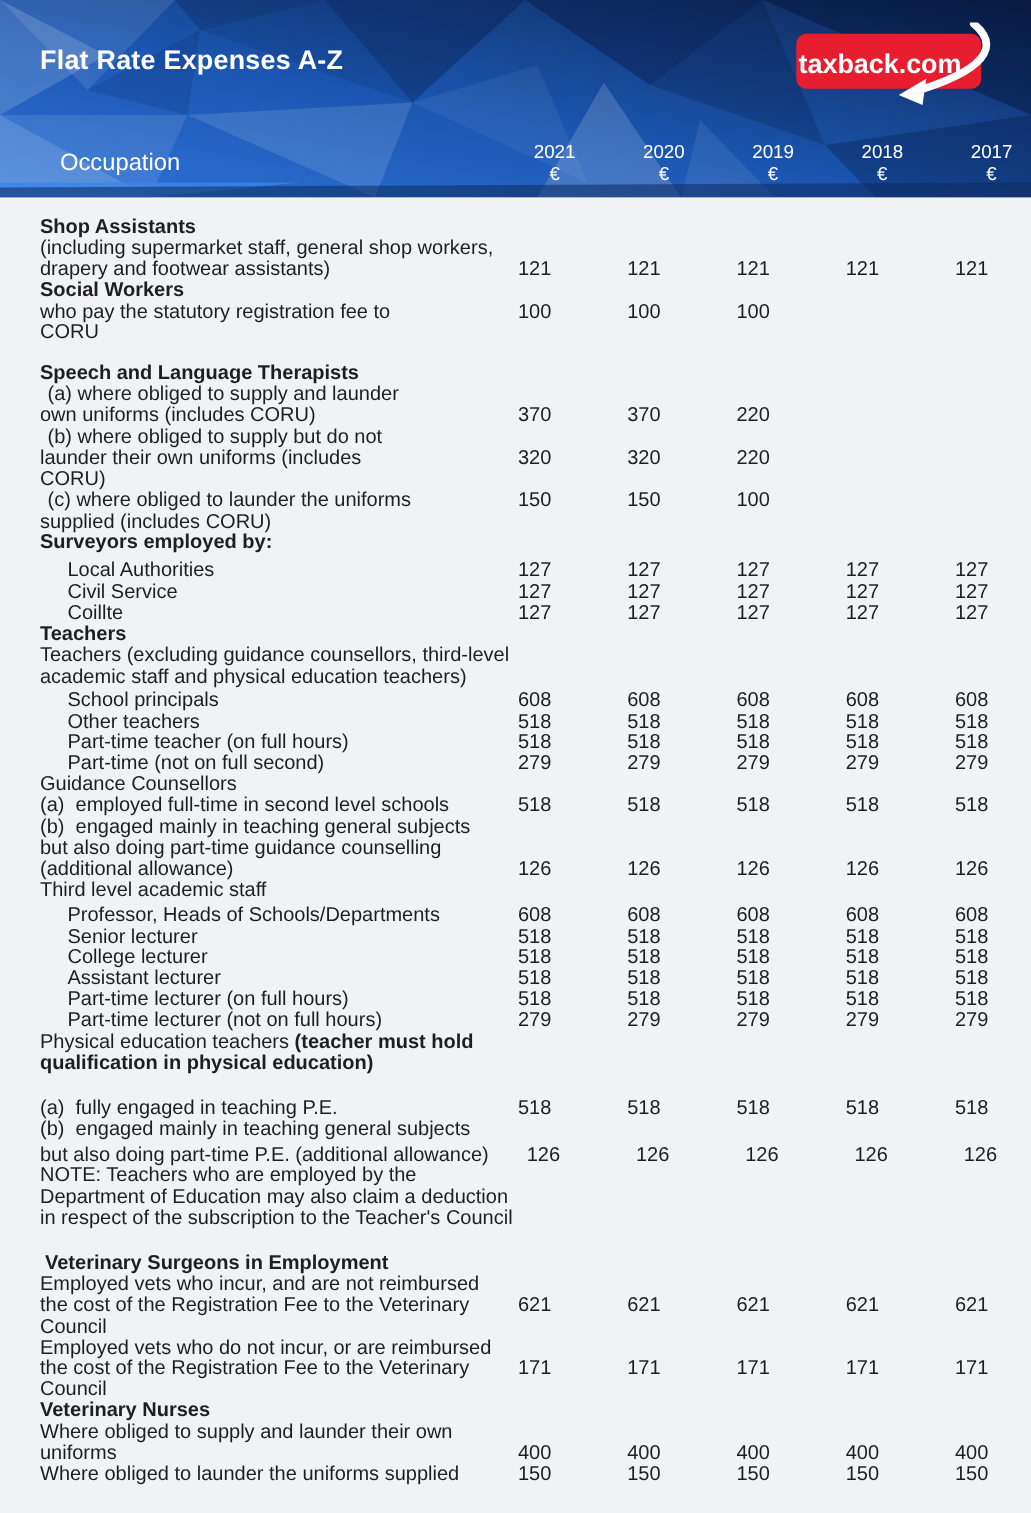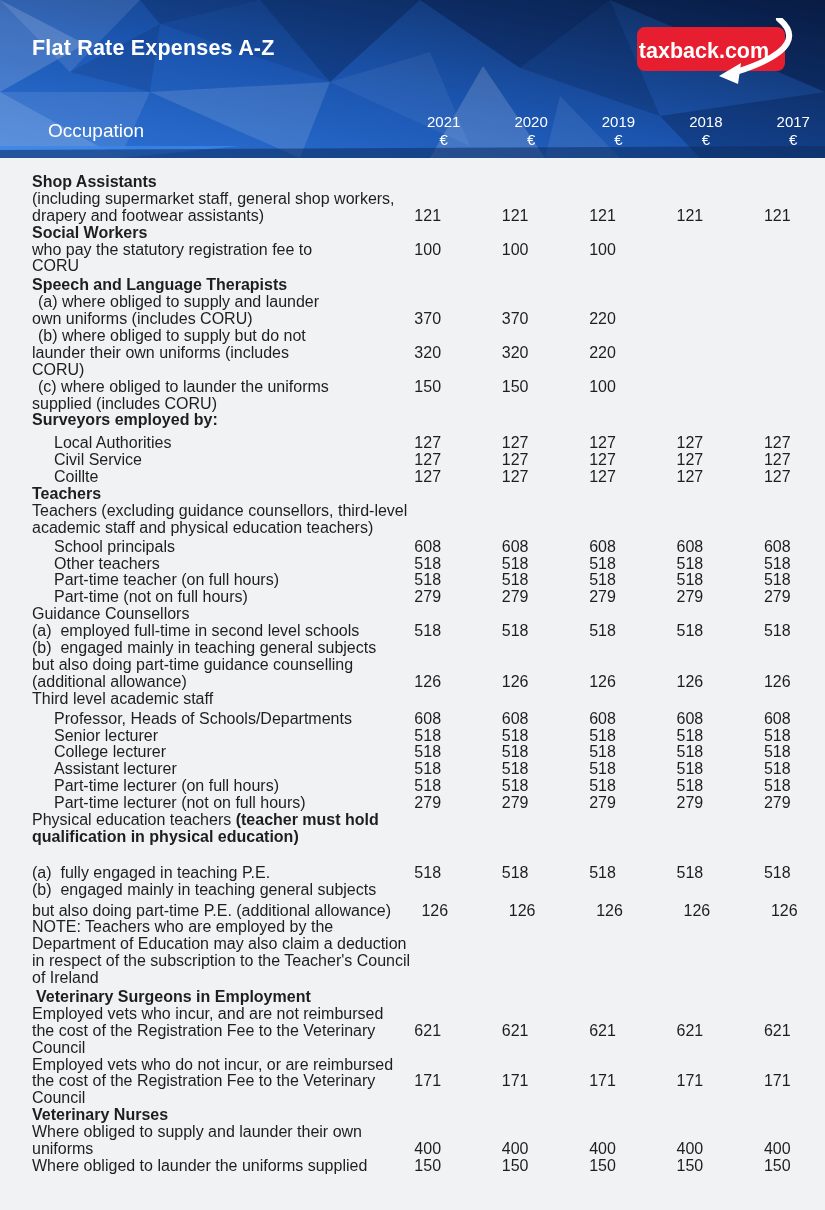--- a/index.html
+++ b/index.html
@@ -100,60 +100,60 @@
     </div>
   </header>
 
   <main class="table-body" id="table-body">
       <div class="line indent-0"><span class="label"><span class="b">Shop Assistants</span></span><span class="vals"><span class="cell"></span><span class="cell"></span><span class="cell"></span><span class="cell"></span><span class="cell"></span></span></div>
       <div class="line indent-0"><span class="label"><span>(including supermarket staff, general shop workers,</span></span><span class="vals"><span class="cell"></span><span class="cell"></span><span class="cell"></span><span class="cell"></span><span class="cell"></span></span></div>
       <div class="line indent-0"><span class="label"><span>drapery and footwear assistants)</span></span><span class="vals"><span class="cell">121</span><span class="cell">121</span><span class="cell">121</span><span class="cell">121</span><span class="cell">121</span></span></div>
       <div class="line indent-0"><span class="label"><span class="b">Social Workers</span></span><span class="vals"><span class="cell"></span><span class="cell"></span><span class="cell"></span><span class="cell"></span><span class="cell"></span></span></div>
       <div class="line indent-0"><span class="label"><span>who pay the statutory registration fee to</span></span><span class="vals"><span class="cell">100</span><span class="cell">100</span><span class="cell">100</span><span class="cell"></span><span class="cell"></span></span></div>
       <div class="line indent-0"><span class="label"><span>CORU</span></span><span class="vals"><span class="cell"></span><span class="cell"></span><span class="cell"></span><span class="cell"></span><span class="cell"></span></span></div>
-      <div class="line indent-0" style="margin-top: 2px;"><span class="label"><span class="b">Speech and Language Therapists</span></span><span class="vals"><span class="cell"></span><span class="cell"></span><span class="cell"></span><span class="cell"></span><span class="cell"></span></span></div>
+      <div class="line indent-0" style="margin-top: 16px;"><span class="label"><span class="b">Speech and Language Therapists</span></span><span class="vals"><span class="cell"></span><span class="cell"></span><span class="cell"></span><span class="cell"></span><span class="cell"></span></span></div>
       <div class="line indent-1"><span class="label"><span>(a) where obliged to supply and launder</span></span><span class="vals"><span class="cell"></span><span class="cell"></span><span class="cell"></span><span class="cell"></span><span class="cell"></span></span></div>
       <div class="line indent-0"><span class="label"><span>own uniforms (includes CORU)</span></span><span class="vals"><span class="cell">370</span><span class="cell">370</span><span class="cell">220</span><span class="cell"></span><span class="cell"></span></span></div>
       <div class="line indent-1"><span class="label"><span>(b) where obliged to supply but do not</span></span><span class="vals"><span class="cell"></span><span class="cell"></span><span class="cell"></span><span class="cell"></span><span class="cell"></span></span></div>
       <div class="line indent-0"><span class="label"><span>launder their own uniforms (includes</span></span><span class="vals"><span class="cell">320</span><span class="cell">320</span><span class="cell">220</span><span class="cell"></span><span class="cell"></span></span></div>
       <div class="line indent-0"><span class="label"><span>CORU)</span></span><span class="vals"><span class="cell"></span><span class="cell"></span><span class="cell"></span><span class="cell"></span><span class="cell"></span></span></div>
       <div class="line indent-1"><span class="label"><span>(c) where obliged to launder the uniforms</span></span><span class="vals"><span class="cell">150</span><span class="cell">150</span><span class="cell">100</span><span class="cell"></span><span class="cell"></span></span></div>
       <div class="line indent-0"><span class="label"><span>supplied (includes CORU)</span></span><span class="vals"><span class="cell"></span><span class="cell"></span><span class="cell"></span><span class="cell"></span><span class="cell"></span></span></div>
       <div class="line indent-0"><span class="label"><span class="b">Surveyors employed by:</span></span><span class="vals"><span class="cell"></span><span class="cell"></span><span class="cell"></span><span class="cell"></span><span class="cell"></span></span></div>
       <div class="line indent-2" style="margin-top: 6px;"><span class="label"><span>Local Authorities</span></span><span class="vals"><span class="cell">127</span><span class="cell">127</span><span class="cell">127</span><span class="cell">127</span><span class="cell">127</span></span></div>
       <div class="line indent-2"><span class="label"><span>Civil Service</span></span><span class="vals"><span class="cell">127</span><span class="cell">127</span><span class="cell">127</span><span class="cell">127</span><span class="cell">127</span></span></div>
       <div class="line indent-2"><span class="label"><span>Coillte</span></span><span class="vals"><span class="cell">127</span><span class="cell">127</span><span class="cell">127</span><span class="cell">127</span><span class="cell">127</span></span></div>
       <div class="line indent-0"><span class="label"><span class="b">Teachers</span></span><span class="vals"><span class="cell"></span><span class="cell"></span><span class="cell"></span><span class="cell"></span><span class="cell"></span></span></div>
       <div class="line indent-0"><span class="label"><span>Teachers (excluding guidance counsellors, third-level</span></span><span class="vals"><span class="cell"></span><span class="cell"></span><span class="cell"></span><span class="cell"></span><span class="cell"></span></span></div>
       <div class="line indent-0"><span class="label"><span>academic staff and physical education teachers)</span></span><span class="vals"><span class="cell"></span><span class="cell"></span><span class="cell"></span><span class="cell"></span><span class="cell"></span></span></div>
       <div class="line indent-2" style="margin-top: 2px;"><span class="label"><span>School principals</span></span><span class="vals"><span class="cell">608</span><span class="cell">608</span><span class="cell">608</span><span class="cell">608</span><span class="cell">608</span></span></div>
       <div class="line indent-2"><span class="label"><span>Other teachers</span></span><span class="vals"><span class="cell">518</span><span class="cell">518</span><span class="cell">518</span><span class="cell">518</span><span class="cell">518</span></span></div>
       <div class="line indent-2"><span class="label"><span>Part-time teacher (on full hours)</span></span><span class="vals"><span class="cell">518</span><span class="cell">518</span><span class="cell">518</span><span class="cell">518</span><span class="cell">518</span></span></div>
-      <div class="line indent-2"><span class="label"><span>Part-time (not on full hours)</span></span><span class="vals"><span class="cell">279</span><span class="cell">279</span><span class="cell">279</span><span class="cell">279</span><span class="cell">279</span></span></div>
+      <div class="line indent-2"><span class="label"><span>Part-time (not on full second)</span></span><span class="vals"><span class="cell">279</span><span class="cell">279</span><span class="cell">279</span><span class="cell">279</span><span class="cell">279</span></span></div>
       <div class="line indent-0"><span class="label"><span>Guidance Counsellors</span></span><span class="vals"><span class="cell"></span><span class="cell"></span><span class="cell"></span><span class="cell"></span><span class="cell"></span></span></div>
       <div class="line indent-0"><span class="label"><span>(a)  employed full-time in second level schools</span></span><span class="vals"><span class="cell">518</span><span class="cell">518</span><span class="cell">518</span><span class="cell">518</span><span class="cell">518</span></span></div>
       <div class="line indent-0"><span class="label"><span>(b)  engaged mainly in teaching general subjects</span></span><span class="vals"><span class="cell"></span><span class="cell"></span><span class="cell"></span><span class="cell"></span><span class="cell"></span></span></div>
       <div class="line indent-0"><span class="label"><span>but also doing part-time guidance counselling</span></span><span class="vals"><span class="cell"></span><span class="cell"></span><span class="cell"></span><span class="cell"></span><span class="cell"></span></span></div>
       <div class="line indent-0"><span class="label"><span>(additional allowance)</span></span><span class="vals"><span class="cell">126</span><span class="cell">126</span><span class="cell">126</span><span class="cell">126</span><span class="cell">126</span></span></div>
       <div class="line indent-0"><span class="label"><span>Third level academic staff</span></span><span class="vals"><span class="cell"></span><span class="cell"></span><span class="cell"></span><span class="cell"></span><span class="cell"></span></span></div>
       <div class="line indent-2" style="margin-top: 3px;"><span class="label"><span>Professor, Heads of Schools/Departments</span></span><span class="vals"><span class="cell">608</span><span class="cell">608</span><span class="cell">608</span><span class="cell">608</span><span class="cell">608</span></span></div>
       <div class="line indent-2"><span class="label"><span>Senior lecturer</span></span><span class="vals"><span class="cell">518</span><span class="cell">518</span><span class="cell">518</span><span class="cell">518</span><span class="cell">518</span></span></div>
       <div class="line indent-2"><span class="label"><span>College lecturer</span></span><span class="vals"><span class="cell">518</span><span class="cell">518</span><span class="cell">518</span><span class="cell">518</span><span class="cell">518</span></span></div>
       <div class="line indent-2"><span class="label"><span>Assistant lecturer</span></span><span class="vals"><span class="cell">518</span><span class="cell">518</span><span class="cell">518</span><span class="cell">518</span><span class="cell">518</span></span></div>
       <div class="line indent-2"><span class="label"><span>Part-time lecturer (on full hours)</span></span><span class="vals"><span class="cell">518</span><span class="cell">518</span><span class="cell">518</span><span class="cell">518</span><span class="cell">518</span></span></div>
       <div class="line indent-2"><span class="label"><span>Part-time lecturer (not on full hours)</span></span><span class="vals"><span class="cell">279</span><span class="cell">279</span><span class="cell">279</span><span class="cell">279</span><span class="cell">279</span></span></div>
       <div class="line indent-0"><span class="label"><span>Physical education teachers </span><span class="b">(teacher must hold</span></span><span class="vals"><span class="cell"></span><span class="cell"></span><span class="cell"></span><span class="cell"></span><span class="cell"></span></span></div>
       <div class="line indent-0"><span class="label"><span class="b">qualification in physical education)</span></span><span class="vals"><span class="cell"></span><span class="cell"></span><span class="cell"></span><span class="cell"></span><span class="cell"></span></span></div>
       <div class="line indent-0" style="margin-top: 19px;"><span class="label"><span>(a)  fully engaged in teaching P.E.</span></span><span class="vals"><span class="cell">518</span><span class="cell">518</span><span class="cell">518</span><span class="cell">518</span><span class="cell">518</span></span></div>
       <div class="line indent-0"><span class="label"><span>(b)  engaged mainly in teaching general subjects</span></span><span class="vals"><span class="cell"></span><span class="cell"></span><span class="cell"></span><span class="cell"></span><span class="cell"></span></span></div>
       <div class="line indent-0" style="margin-top: 4px;"><span class="label"><span>but also doing part-time P.E. (additional allowance)</span></span><span class="vals"><span class="cell">126</span><span class="cell">126</span><span class="cell">126</span><span class="cell">126</span><span class="cell">126</span></span></div>
       <div class="line indent-0"><span class="label"><span>NOTE: Teachers who are employed by the</span></span><span class="vals"><span class="cell"></span><span class="cell"></span><span class="cell"></span><span class="cell"></span><span class="cell"></span></span></div>
       <div class="line indent-0"><span class="label"><span>Department of Education may also claim a deduction</span></span><span class="vals"><span class="cell"></span><span class="cell"></span><span class="cell"></span><span class="cell"></span><span class="cell"></span></span></div>
       <div class="line indent-0"><span class="label"><span>in respect of the subscription to the Teacher's Council</span></span><span class="vals"><span class="cell"></span><span class="cell"></span><span class="cell"></span><span class="cell"></span><span class="cell"></span></span></div>
-      <div class="line indent-0"><span class="label"><span>of Ireland</span></span><span class="vals"><span class="cell"></span><span class="cell"></span><span class="cell"></span><span class="cell"></span><span class="cell"></span></span></div>
+      <div class="line indent-0"><span class="vals"><span class="cell"></span><span class="cell"></span><span class="cell"></span><span class="cell"></span><span class="cell"></span></span></div>
       <div class="line indent-0" style="margin-top: 2px; justify-content: flex-end;"><span class="label"><span class="b">Veterinary Surgeons in Employment</span></span><span class="vals"><span class="cell"></span><span class="cell"></span><span class="cell"></span><span class="cell"></span><span class="cell"></span></span></div>
       <div class="line indent-0"><span class="label"><span>Employed vets who incur, and are not reimbursed</span></span><span class="vals"><span class="cell"></span><span class="cell"></span><span class="cell"></span><span class="cell"></span><span class="cell"></span></span></div>
       <div class="line indent-0"><span class="label"><span>the cost of the Registration Fee to the Veterinary</span></span><span class="vals"><span class="cell">621</span><span class="cell">621</span><span class="cell">621</span><span class="cell">621</span><span class="cell">621</span></span></div>
       <div class="line indent-0"><span class="label"><span>Council</span></span><span class="vals"><span class="cell"></span><span class="cell"></span><span class="cell"></span><span class="cell"></span><span class="cell"></span></span></div>
       <div class="line indent-0"><span class="label"><span>Employed vets who do not incur, or are reimbursed</span></span><span class="vals"><span class="cell"></span><span class="cell"></span><span class="cell"></span><span class="cell"></span><span class="cell"></span></span></div>
       <div class="line indent-0"><span class="label"><span>the cost of the Registration Fee to the Veterinary</span></span><span class="vals"><span class="cell">171</span><span class="cell">171</span><span class="cell">171</span><span class="cell">171</span><span class="cell">171</span></span></div>
       <div class="line indent-0"><span class="label"><span>Council</span></span><span class="vals"><span class="cell"></span><span class="cell"></span><span class="cell"></span><span class="cell"></span><span class="cell"></span></span></div>
       <div class="line indent-0"><span class="label"><span class="b">Veterinary Nurses</span></span><span class="vals"><span class="cell"></span><span class="cell"></span><span class="cell"></span><span class="cell"></span><span class="cell"></span></span></div>
       <div class="line indent-0"><span class="label"><span>Where obliged to supply and launder their own</span></span><span class="vals"><span class="cell"></span><span class="cell"></span><span class="cell"></span><span class="cell"></span><span class="cell"></span></span></div>
       <div class="line indent-0"><span class="label"><span>uniforms</span></span><span class="vals"><span class="cell">400</span><span class="cell">400</span><span class="cell">400</span><span class="cell">400</span><span class="cell">400</span></span></div>

